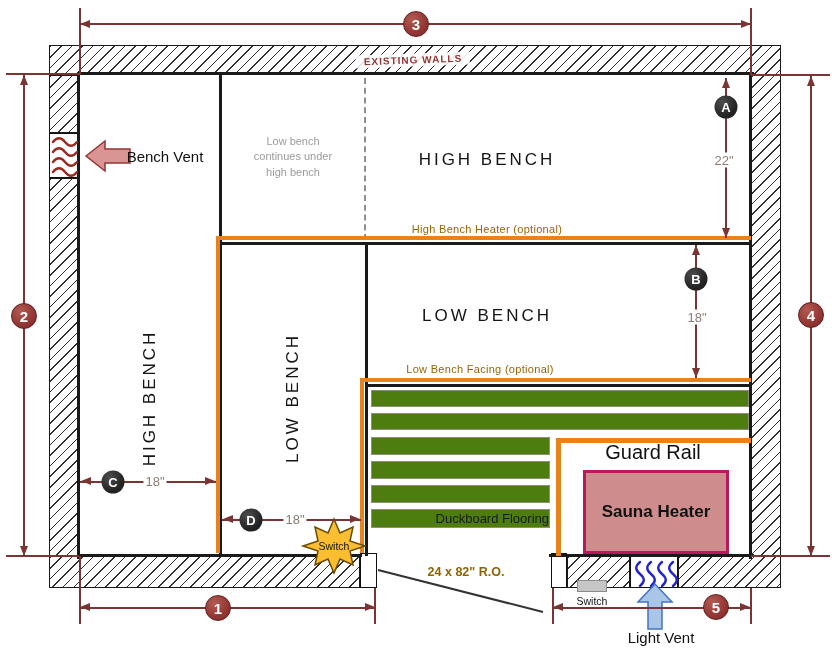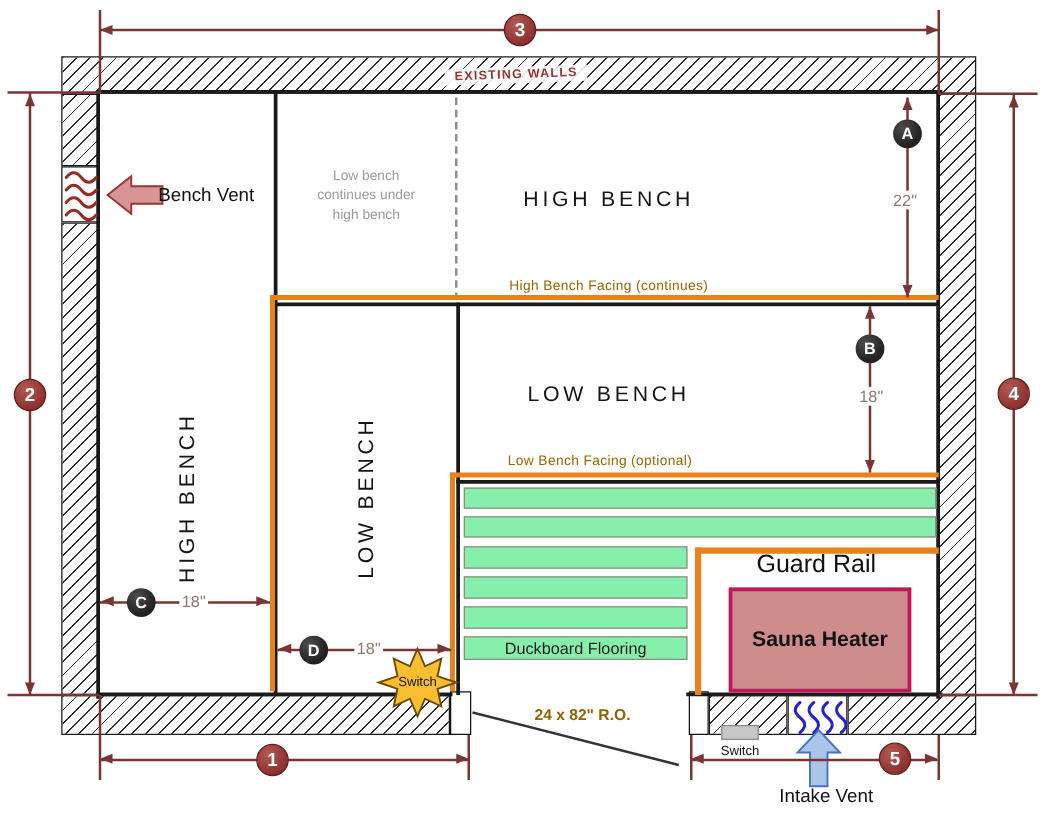--- a/index.html
+++ b/index.html
@@ -20,22 +20,22 @@
   .note{font-size:11px;color:#9b9b9b;white-space:pre-line;text-align:center;line-height:1.4;}
   .measure{font-size:13px;color:#8C7B74;background:#fff;padding:0 2px;}
   .dimcircle{position:absolute;width:26px;height:26px;border-radius:50%;
              background:radial-gradient(circle at 35% 30%,#b25a52,#943634 60%,#752824);
              border:1.5px solid #5f1f1d;color:#fff;font-weight:bold;font-size:15px;
              display:flex;align-items:center;justify-content:center;transform:translate(-50%,-50%);box-sizing:border-box;}
   .refcircle{position:absolute;width:23px;height:23px;border-radius:50%;
              background:radial-gradient(circle at 35% 30%,#4d4d4d,#222 65%);
              color:#fff;font-weight:bold;font-size:13px;display:flex;align-items:center;justify-content:center;
              transform:translate(-50%,-50%);}
-  .slat{position:absolute;background:#86efac;border:1px solid #8F8D7E;box-sizing:border-box;
-        display:flex;align-items:center;justify-content:center;font-size:13px;color:#1a1a1a;}
+  .slat{position:absolute;background:#4d7c0f;border:1px solid #8F8D7E;box-sizing:border-box;
+        display:flex;align-items:center;justify-content:flex-end;font-size:13px;color:#1a1a1a;}
   .arr{position:absolute;width:0;height:0;}
   .arr-l{border-top:4.5px solid transparent;border-bottom:4.5px solid transparent;border-right:10px solid #7B3434;}
   .arr-r{border-top:4.5px solid transparent;border-bottom:4.5px solid transparent;border-left:10px solid #7B3434;}
   .arr-u{border-left:4.5px solid transparent;border-right:4.5px solid transparent;border-bottom:10px solid #7B3434;}
   .arr-d{border-left:4.5px solid transparent;border-right:4.5px solid transparent;border-top:10px solid #7B3434;}
 </style>
 </head>
 <body>
 
 <div id="canvas">
@@ -190,24 +190,24 @@
   <div class="lbl measure" style="left:155px;top:481px;">18"</div>
   <div class="lbl measure" style="left:295px;top:519px;">18"</div>
 
   <div class="lbl" style="left:413px;top:60px;background:rgba(255,255,255,0.88);padding:1px 8px;transform:translate(-50%,-50%) rotate(-2deg);
               color:#943634;font-weight:bold;font-size:10px;letter-spacing:1px;">EXISTING WALLS</div>
   <div class="lbl" style="left:165px;top:156px;font-size:15px;">Bench Vent</div>
   <div class="lbl note" style="left:293px;top:157px;">Low bench
 continues under
 high bench</div>
   <div class="lbl bench" style="left:487px;top:160px;">HIGH BENCH</div>
-  <div class="lbl facing" style="left:487px;top:229px;">High Bench Facing (continues)</div>
+  <div class="lbl facing" style="left:487px;top:229px;">High Bench Heater (optional)</div>
   <div class="lbl bench" style="left:487px;top:316px;">LOW BENCH</div>
   <div class="lbl facing" style="left:480px;top:369px;">Low Bench Facing (optional)</div>
   <div class="lbl bench vert" style="left:150px;top:398px;">HIGH BENCH</div>
   <div class="lbl bench vert" style="left:293px;top:398px;">LOW BENCH</div>
   <div class="lbl" style="left:653px;top:452px;font-size:20px;">Guard Rail</div>
   <div class="lbl" style="left:466px;top:572px;font-size:12.5px;font-weight:bold;color:#8F6400;">24 x 82" R.O.</div>
   <div class="lbl" style="left:592px;top:601px;font-size:10.5px;">Switch</div>
-  <div class="lbl" style="left:661px;top:637px;font-size:15px;">Intake Vent</div>
+  <div class="lbl" style="left:661px;top:637px;font-size:15px;">Light Vent</div>
   <div class="lbl" style="left:334px;top:546px;font-size:10.5px;">Switch</div>
 
 </div>
 
 </body></html>

